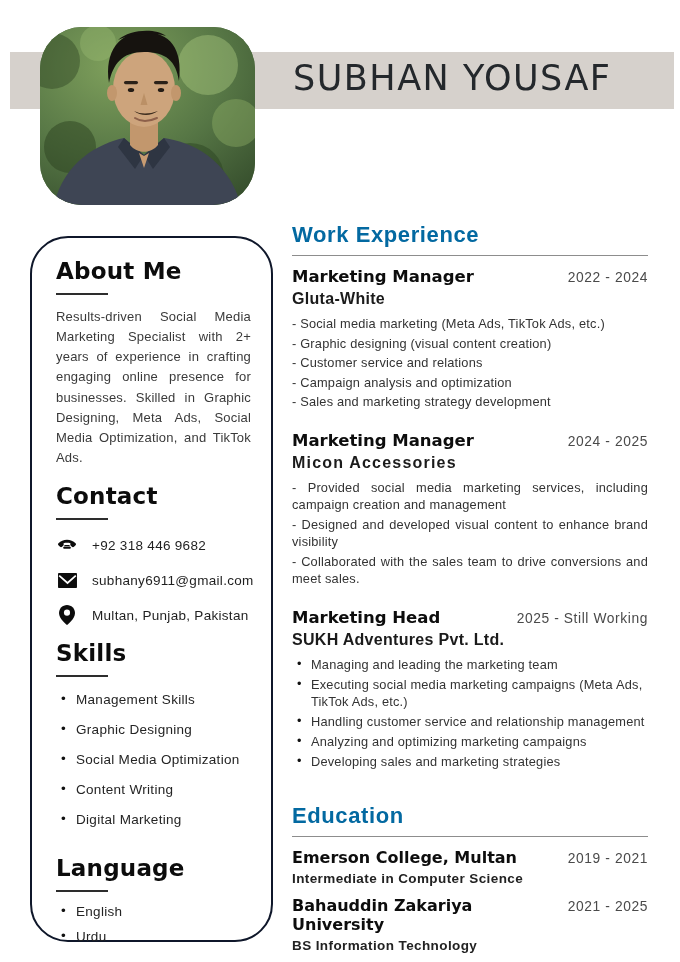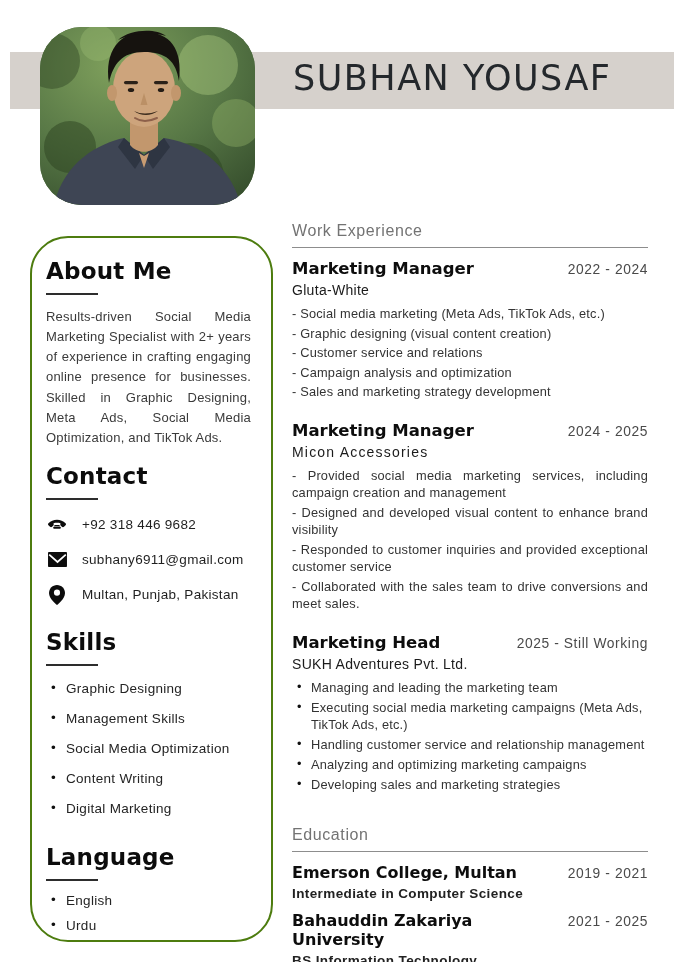--- a/index.html
+++ b/index.html
@@ -21,59 +21,59 @@
     font-family:"DejaVu Sans", sans-serif; font-weight:400;
     font-size:35px; letter-spacing:1.5px; color:#24282c; white-space:nowrap;
   }
   .subtitle {
     position:absolute; left:297px; top:118px; z-index:3;
     font-size:19px; letter-spacing:4.5px; color:#141618; white-space:nowrap;
   }
   
   .sidebar {
     position:absolute; left:30px; top:236px; width:243px; height:706px;
-    border:2px solid #4d7c0f; border-radius:38px;
-    padding:20px 20px 18px 14px;
+    border:2px solid #0f172a; border-radius:38px;
+    padding:20px 20px 18px 24px;
   }
   .sb-h {
     font-family:"DejaVu Sans", sans-serif; font-weight:700;
     font-size:23px; color:#0c0c0c; letter-spacing:.2px;
   }
   .sb-rule { width:52px; border-top:2px solid #2d2d2d; margin:9px 0 12px 0; }
   .about-text {
     font-size:13px; line-height:1.55; color:#3a3a3a; text-align:justify;
     letter-spacing:.2px;
   }
   .sec-contact { margin-top:15px; }
   .c-row { display:flex; align-items:center; gap:14px; margin-top:15px;text-align:right; }
   .c-row .cicon { width:22px; height:20px; flex:0 0 22px; display:flex; align-items:center; justify-content:center; }
   .c-row span.ctext { font-size:13.5px; color:#1f1f1f; letter-spacing:.3px; }
-  .sec-skills { margin-top:24px; }
+  .sec-skills { margin-top:15px; }
   .sb-list { list-style:none; margin-top:2px; }
   .sb-list li {
     position:relative; padding-left:20px; font-size:13.5px; color:#242424;
     letter-spacing:.3px; margin-top:15px;
   }
   .sb-list li::before { content:"•"; position:absolute; left:5px; top:-1px; color:#111; }
   .sec-language { margin-top:28px; }
   .sb-list.tight li { margin-top:10px; }
   
   .main { position:absolute; left:292px; top:222px; width:356px; }
   .col-h {
-    font-size:16px; font-weight:400; color:#737373; letter-spacing:.6px;
+    font-size:22px; font-weight:700; color:#0369a1; letter-spacing:.6px;
   }
   .col-rule { border-top:1px solid #8d8d8d; margin:7px 0 11px 0; }
   .job { margin-bottom:21px; }
   .row-split { display:flex; justify-content:space-between; align-items:baseline; }
   .jtitle {
     font-family:"DejaVu Sans", sans-serif; font-weight:700;
     font-size:16.5px; color:#0d0d0d;
   }
   .jdate { font-size:13.8px; color:#4a4a4a; letter-spacing:.6px; white-space:nowrap; }
-  .company { font-size:14px; font-weight:400; color:#1b1b1b; margin:4px 0 7px 0; letter-spacing:.3px; }
+  .company { font-size:16px; font-weight:700; color:#1b1b1b; margin:4px 0 7px 0; letter-spacing:.3px; }
   .company.spaced { letter-spacing:1.2px; }
   .bullets div { font-size:12.8px; line-height:1.33; color:#333; letter-spacing:.2px; }
   .bullets.dash div::before { content:"- "; }
   .bullets.dash div { margin-top:2.5px; }
   .bullets.justify div { text-align:justify; margin-top:3px; }
   .bullets.dots div {
     position:relative; padding-left:19px; margin-top:3px;
   }
   .bullets.dots div::before { content:"•"; position:absolute; left:5px; top:-1px; color:#111; }
   .sec-edu { margin-top:33px; }
@@ -172,22 +172,22 @@
             </svg>
         </span>
         <span class="ctext">Multan, Punjab, Pakistan</span>
       </div>
     </section>
 
     <section class="sec-skills">
       <div class="sb-h">Skills</div>
       <div class="sb-rule"></div>
       <ul class="sb-list">
+        <li>Management Skills</li>
         <li>Graphic Designing</li>
-        <li>Management Skills</li>
         <li>Social Media Optimization</li>
         <li>Content Writing</li>
         <li>Digital Marketing</li>
       </ul>
     </section>
 
     <section class="sec-language">
       <div class="sb-h">Language</div>
       <div class="sb-rule"></div>
       <ul class="sb-list tight">
@@ -220,21 +220,20 @@
 
     <div class="job">
       <div class="row-split">
         <span class="jtitle">Marketing Manager</span>
         <span class="jdate">2024 - 2025</span>
       </div>
       <div class="company spaced">Micon Accessories</div>
       <div class="bullets dash justify">
         <div>Provided social media marketing services, including campaign creation and management</div>
         <div>Designed and developed visual content to enhance brand visibility</div>
-        <div>Responded to customer inquiries and provided exceptional customer service</div>
         <div>Collaborated with the sales team to drive conversions and meet sales.</div>
       </div>
     </div>
 
     <div class="job">
       <div class="row-split">
         <span class="jtitle">Marketing Head</span>
         <span class="jdate">2025 - Still Working</span>
       </div>
       <div class="company">SUKH Adventures Pvt. Ltd.</div>

